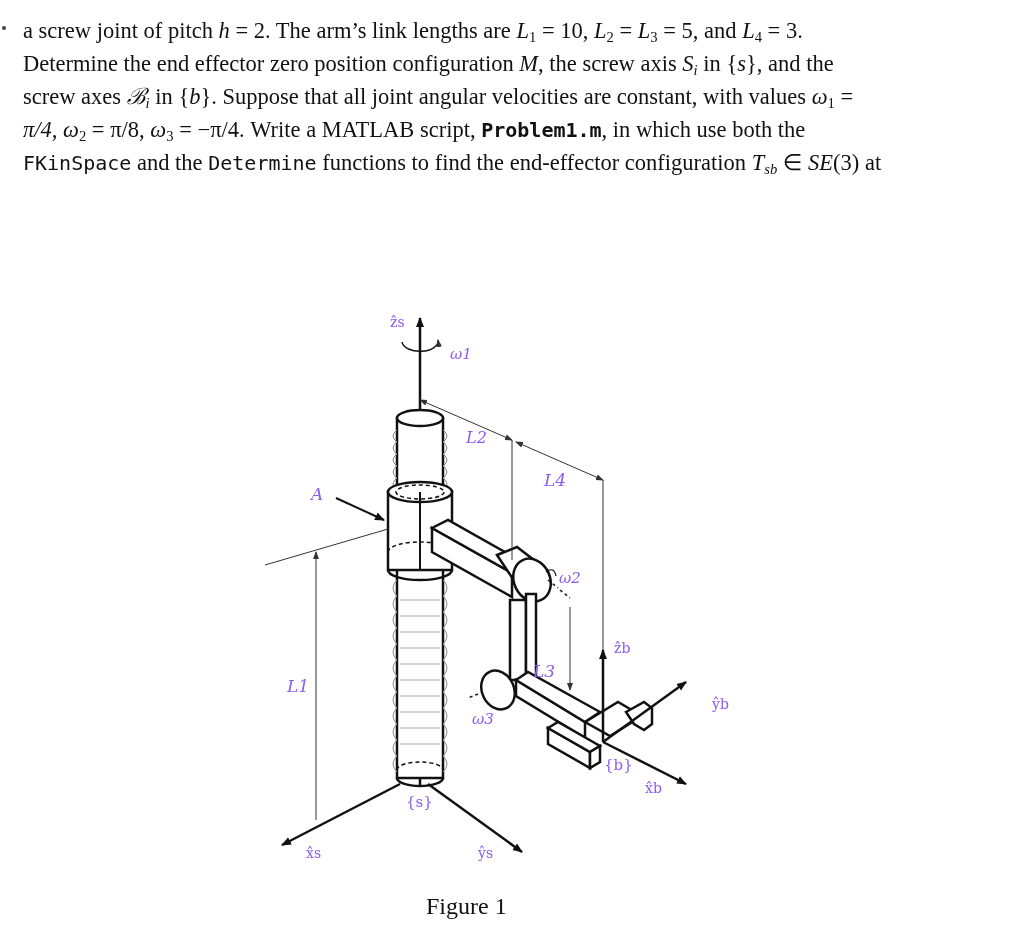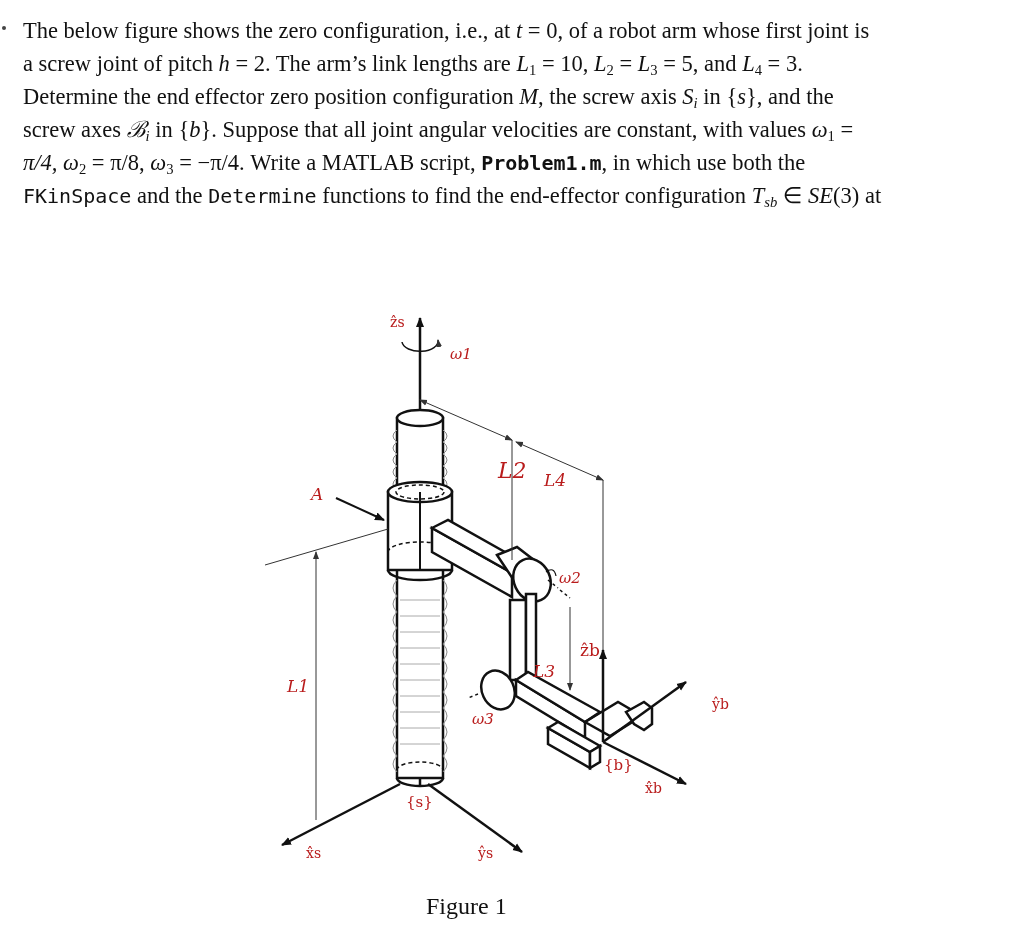--- a/index.html
+++ b/index.html
@@ -11,32 +11,29 @@
   .bullet { position:absolute; left:2px; top:26px; width:4px; height:4px; background:#444; border-radius:50%; }
   .line { white-space:nowrap; height:33px; }
   .m { font-style:italic; }
   .code { font-family:"DejaVu Sans Mono", monospace; font-size:20px; }
   .bold { font-weight:bold; }
   sub { font-size:65%; line-height:0; vertical-align:-0.25em; }
   .fig-caption {
     position:absolute; left:426px; top:893px;
     font-family:"Liberation Serif", serif; font-size:24px;
   }
-  .lbl { position:absolute; font-family:"DejaVu Serif", serif; color:#b91c1c; }
+  .lbl { position:absolute; font-family:"DejaVu Serif", serif; color:#8b5cf6; }
   .lbl-it { font-style:italic; }
 </style>
 </head>
 <body>
 
 <div class="bullet"></div>
 
 <div class="problem">
-  <div class="line">
-    <span>The below figure shows the zero configuration, i.e., at </span><span class="m">t</span><span> = 0, of a robot arm whose first joint is</span>
-  </div>
   <div class="line">
     <span>a screw joint of pitch </span><span class="m">h</span><span> = 2. The arm’s link lengths are </span><span class="m">L</span><sub>1</sub><span> = 10, </span><span class="m">L</span><sub>2</sub><span> = </span><span class="m">L</span><sub>3</sub><span> = 5, and </span><span class="m">L</span><sub>4</sub><span> = 3.</span>
   </div>
   <div class="line">
     <span>Determine the end effector zero position configuration </span><span class="m">M</span><span>, the screw axis </span><span class="m">S</span><sub class="m">i</sub><span> in {</span><span class="m">s</span><span>}, and the</span>
   </div>
   <div class="line">
     <span>screw axes </span><span class="m">ℬ</span><sub class="m">i</sub><span> in {</span><span class="m">b</span><span>}. Suppose that all joint angular velocities are constant, with values </span><span class="m">ω</span><sub>1</sub><span> =</span>
   </div>
   <div class="line">
@@ -140,26 +137,26 @@
     <line x1="570" y1="607" x2="570" y2="690" marker-end="url(#arrs)"></line>
     <line x1="265" y1="565" x2="388" y2="529"></line>
     <line x1="316" y1="780" x2="316" y2="552" marker-end="url(#arrs)"></line>
     <line x1="316" y1="780" x2="316" y2="820"></line>
     <line x1="336" y1="498" x2="384" y2="520" stroke="#111" stroke-width="2" marker-end="url(#arr)"></line>
   </g>
 </svg>
 
 <div class="lbl" style="left:390px;top:314px;font-size:14px;">ẑs</div>
 <div class="lbl lbl-it" style="left:450px;top:345px;font-size:15px;">ω1</div>
-<div class="lbl lbl-it" style="left:466px;top:458px;font-size:22px;margin-left:32px;">L2</div>
+<div class="lbl lbl-it" style="left:466px;top:428px;font-size:16px;">L2</div>
 <div class="lbl lbl-it" style="left:544px;top:470px;font-size:17px;">L4</div>
 <div class="lbl lbl-it" style="left:311px;top:484px;font-size:17px;">A</div>
 <div class="lbl lbl-it" style="left:559px;top:569px;font-size:15px;">ω2</div>
 <div class="lbl lbl-it" style="left:533px;top:661px;font-size:17px;">L3</div>
-<div class="lbl" style="left:580px;top:640px;font-size:17px;">ẑb</div>
+<div class="lbl" style="left:614px;top:640px;font-size:14px;">ẑb</div>
 <div class="lbl lbl-it" style="left:287px;top:676px;font-size:17px;">L1</div>
 <div class="lbl" style="left:712px;top:696px;font-size:14px;">ŷb</div>
 <div class="lbl lbl-it" style="left:472px;top:710px;font-size:15px;text-align:right;">ω3</div>
 <div class="lbl" style="left:604px;top:756px;font-size:15px;">{b}</div>
 <div class="lbl" style="left:645px;top:780px;font-size:14px;">x̂b</div>
 <div class="lbl" style="left:406px;top:793px;font-size:15px;">{s}</div>
 <div class="lbl" style="left:306px;top:845px;font-size:14px;">x̂s</div>
 <div class="lbl" style="left:478px;top:845px;font-size:14px;">ŷs</div>
 
 <div class="fig-caption">Figure 1</div>

